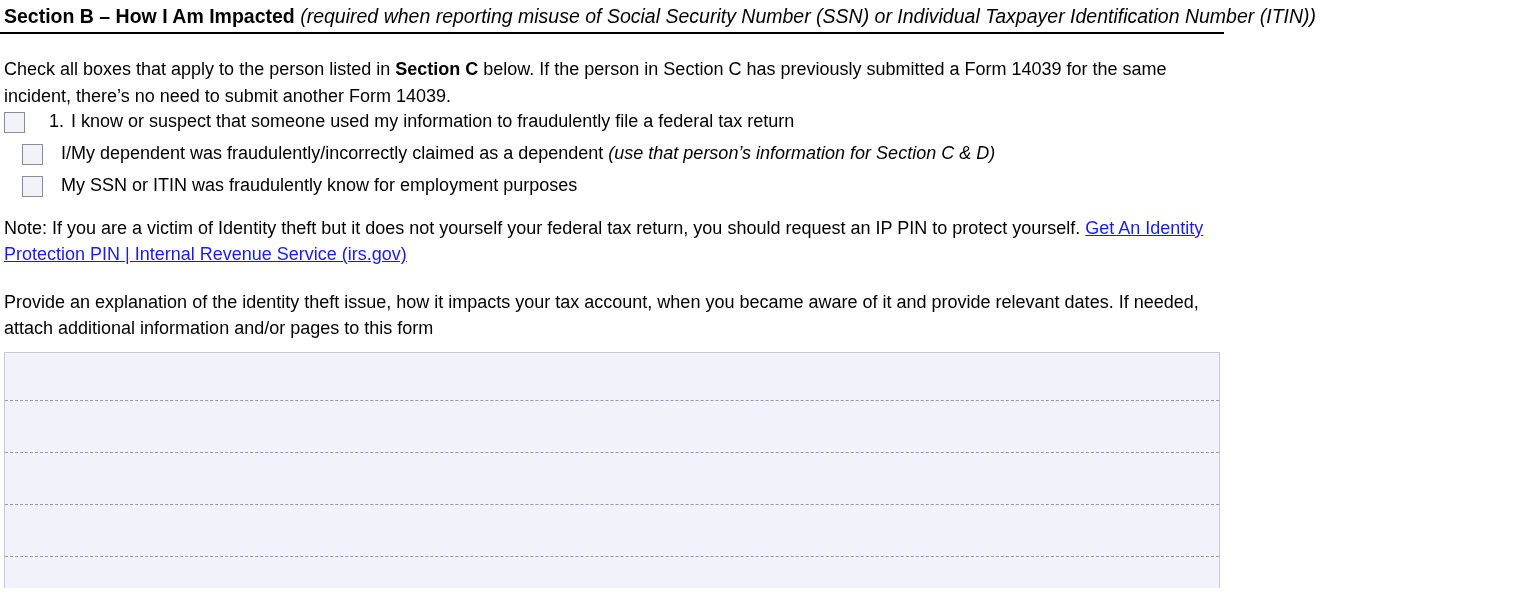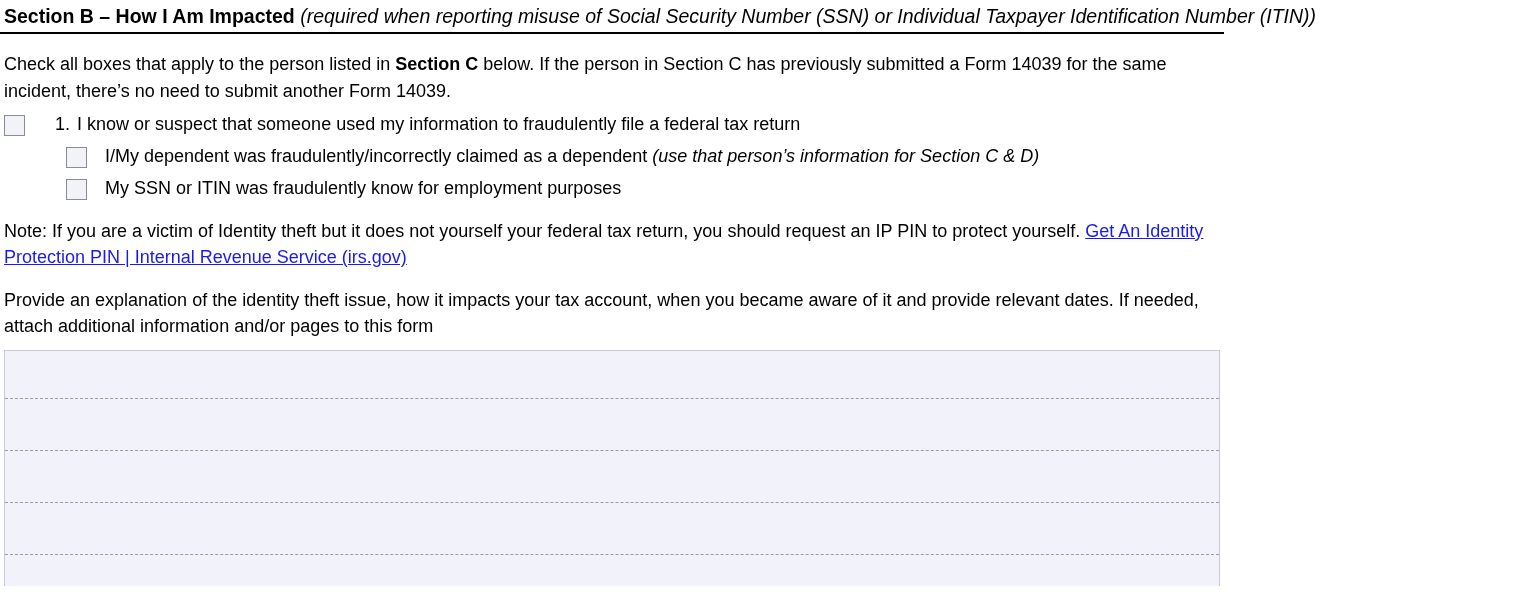--- a/index.html
+++ b/index.html
@@ -37,34 +37,33 @@
   }
   .rule {
     border-top: 2.5px solid #000000;
     margin: 2px 0 0 0;
   }
 
   
   .para {
     font-size: 18px;
     line-height: 1.45;
-    padding: 7px 4px 0 4px;
-    margin-top: 10px;
+    padding: 22px 4px 0 4px;
   }
   .para b { font-weight: bold; }
 
   
   .check-row {
     display: flex;
     align-items: flex-start;
     padding-left: 4px;
     margin-top: 10px;
   }
-  .check-row.level1 { margin-top: 10px; gap: 6px; }
-  .check-row.level2 { padding-left: 66px; margin-top: 10px; }
+  .check-row.level1 { margin-top: 2px; }
+  .check-row.level2 { padding-left: 22px; margin-top: 10px; }
 
   .checkbox {
     width: 21px;
     height: 21px;
     border: 1px solid #8b8b93;
     background: #f2f2f9;
     box-sizing: border-box;
     flex: 0 0 auto;
     margin-top: 1px;
   }

